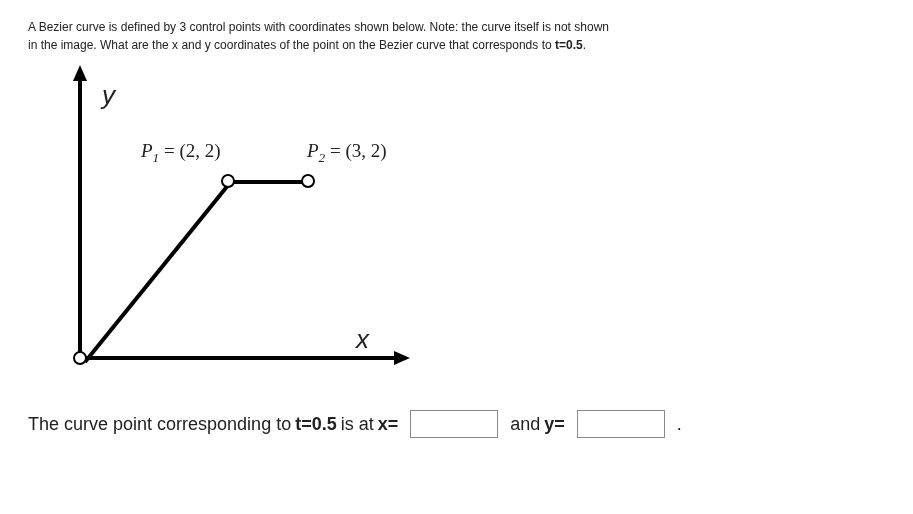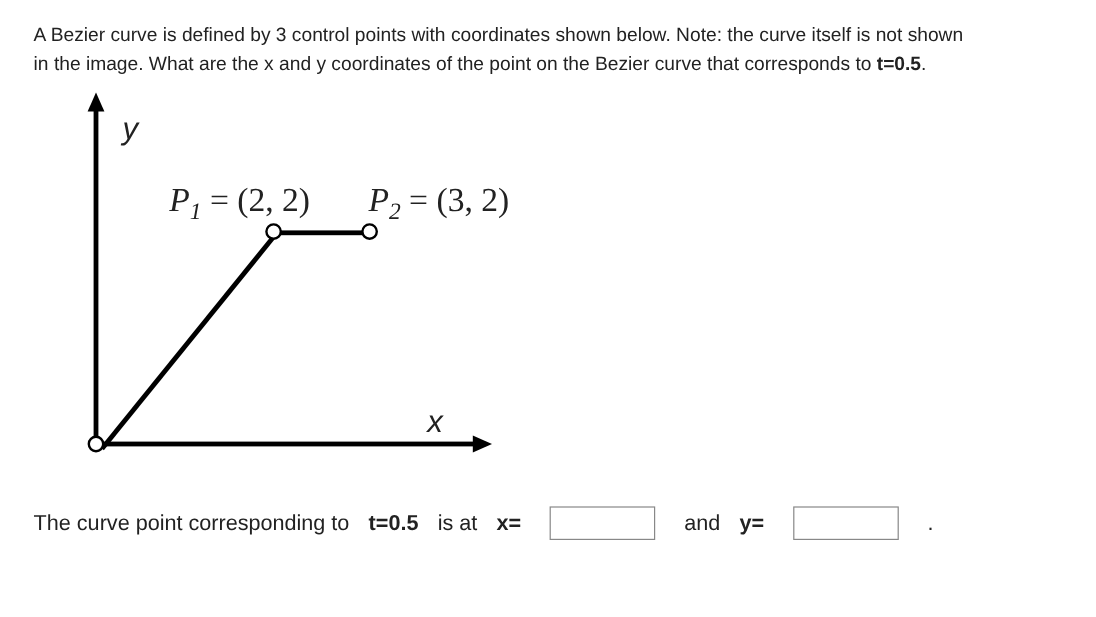--- a/index.html
+++ b/index.html
@@ -8,21 +8,21 @@
       padding: 18px 28px;
       font-family: "Segoe UI", Arial, sans-serif;
       font-size: 18px;
       color: #222;
       background: #fff;
       width: 913px;
       height: 514px;
     }
     .question-text {
       line-height: 1.5;
-      font-size: 16px;
+      font-size: 12px;
     }
     .diagram-area {
       position: relative;
       width: 420px;
       height: 340px;
       margin-top: 14px;
       margin-left: 18px;
     }
     .y-axis {
       position: absolute;
@@ -94,32 +94,32 @@
       transform: rotate(-51deg);
     }
     .seg12 {
       left: 188px; top: 112px;
       width: 68px;
     }
     .plabel {
       position: absolute;
       font-family: "Times New Roman", serif;
       font-style: italic;
-      font-size: 28px;
+      font-size: 19px;
       white-space: nowrap;
     }
     .p1label { left: 95px; top: 72px; }
     .p2label { left: 225px; top: 72px; margin-left: 36px; }
     .p0label { left: 0px; top: 306px; }
     .answer-row {
       font-size: 18px;
       margin-top: 2px;
       display: flex;
       align-items: center;
-      gap: 16px;
+      gap: 4px;
     }
     .answer-input {
       display: inline-block;
       width: 88px;
       height: 28px;
       border: 1px solid #888;
       font-size: 16px;
       padding: 2px 6px;
       margin: 0 8px;
     }

